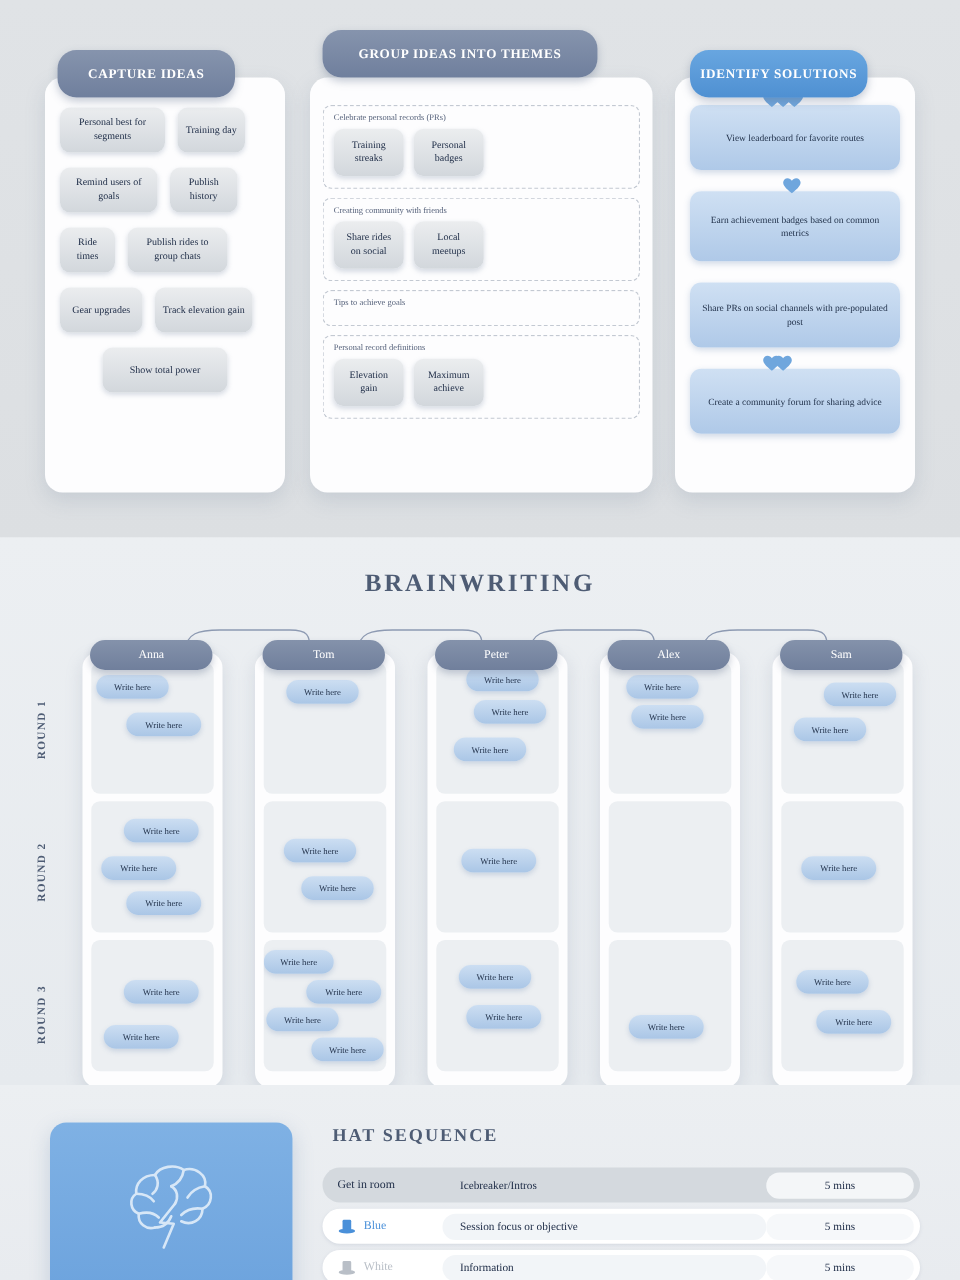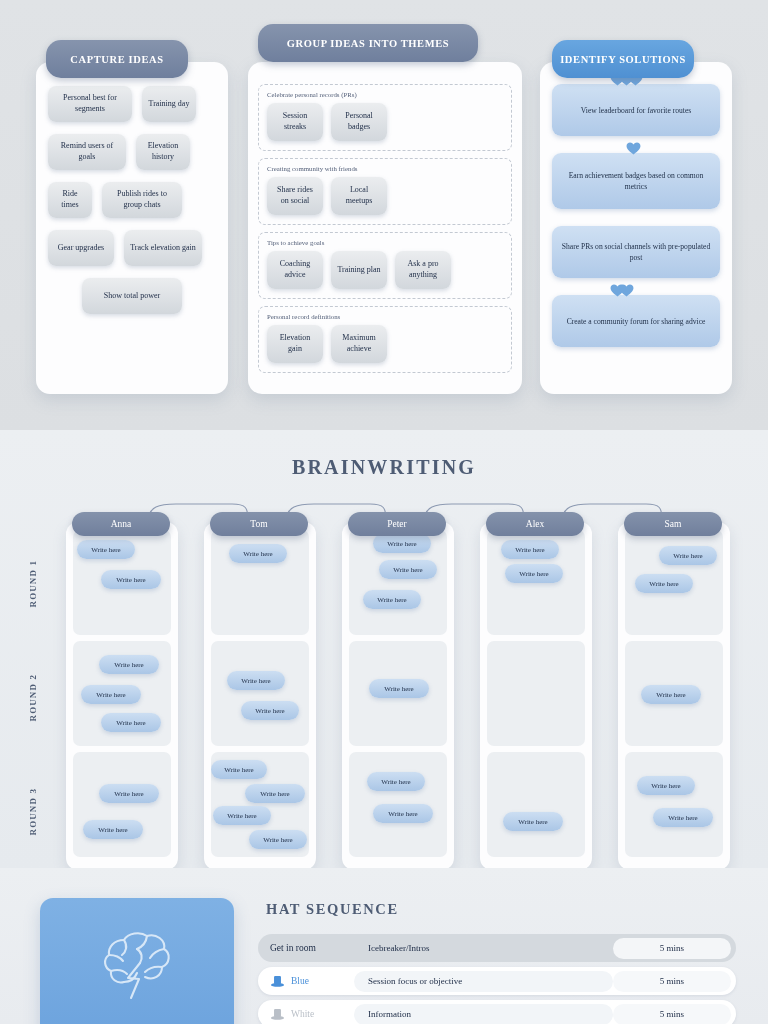--- a/index.html
+++ b/index.html
@@ -152,59 +152,54 @@
     <div class="pill-head ph-3">IDENTIFY SOLUTIONS</div>
 
     <div class="col col-1">
       <div class="c1-wrap" id="c1wrap">
           <div class="c1-row">
             <div class="idea" style="width: 84px; height: 36px;">Personal best for segments</div>
             <div class="idea" style="width: 54px; height: 36px;">Training day</div>
           </div>
           <div class="c1-row">
             <div class="idea" style="width: 78px; height: 36px;">Remind users of goals</div>
-            <div class="idea" style="width: 54px; height: 36px;">Elevation history</div>
+            <div class="idea" style="width: 54px; height: 36px;">Publish history</div>
           </div>
           <div class="c1-row">
             <div class="idea" style="width: 44px; height: 36px;">Ride times</div>
             <div class="idea" style="width: 80px; height: 36px;">Publish rides to group chats</div>
           </div>
           <div class="c1-row">
             <div class="idea" style="width: 66px; height: 36px;">Gear upgrades</div>
             <div class="idea" style="width: 78px; height: 36px;">Track elevation gain</div>
           </div>
           <div class="c1-row center">
             <div class="idea" style="width: 100px; height: 36px;">Show total power</div>
           </div>
         </div>
     </div>
 
     <div class="col col-2">
       <div class="c2-wrap" id="c2wrap">
           <div class="theme-box">
             <div class="theme-label">Celebrate personal records (PRs)</div>
             <div class="theme-row">
-              <div class="idea" style="width: 56px; height: 38px;">Session streaks</div>
+              <div class="idea" style="width: 56px; height: 38px;">Training streaks</div>
               <div class="idea" style="width: 56px; height: 38px;">Personal badges</div>
             </div>
           </div>
           <div class="theme-box">
             <div class="theme-label">Creating community with friends</div>
             <div class="theme-row">
               <div class="idea" style="width: 56px; height: 38px;">Share rides on social</div>
               <div class="idea" style="width: 56px; height: 38px;">Local meetups</div>
             </div>
           </div>
           <div class="theme-box">
             <div class="theme-label">Tips to achieve goals</div>
-            <div class="theme-row">
-              <div class="idea" style="width: 56px; height: 38px;">Coaching advice</div>
-              <div class="idea" style="width: 56px; height: 38px;">Training plan</div>
-              <div class="idea" style="width: 56px; height: 38px;">Ask a pro anything</div>
-            </div>
           </div>
           <div class="theme-box">
             <div class="theme-label">Personal record definitions</div>
             <div class="theme-row">
               <div class="idea" style="width: 56px; height: 38px;">Elevation gain</div>
               <div class="idea" style="width: 56px; height: 38px;">Maximum achieve</div>
             </div>
           </div>
         </div>
     </div>

